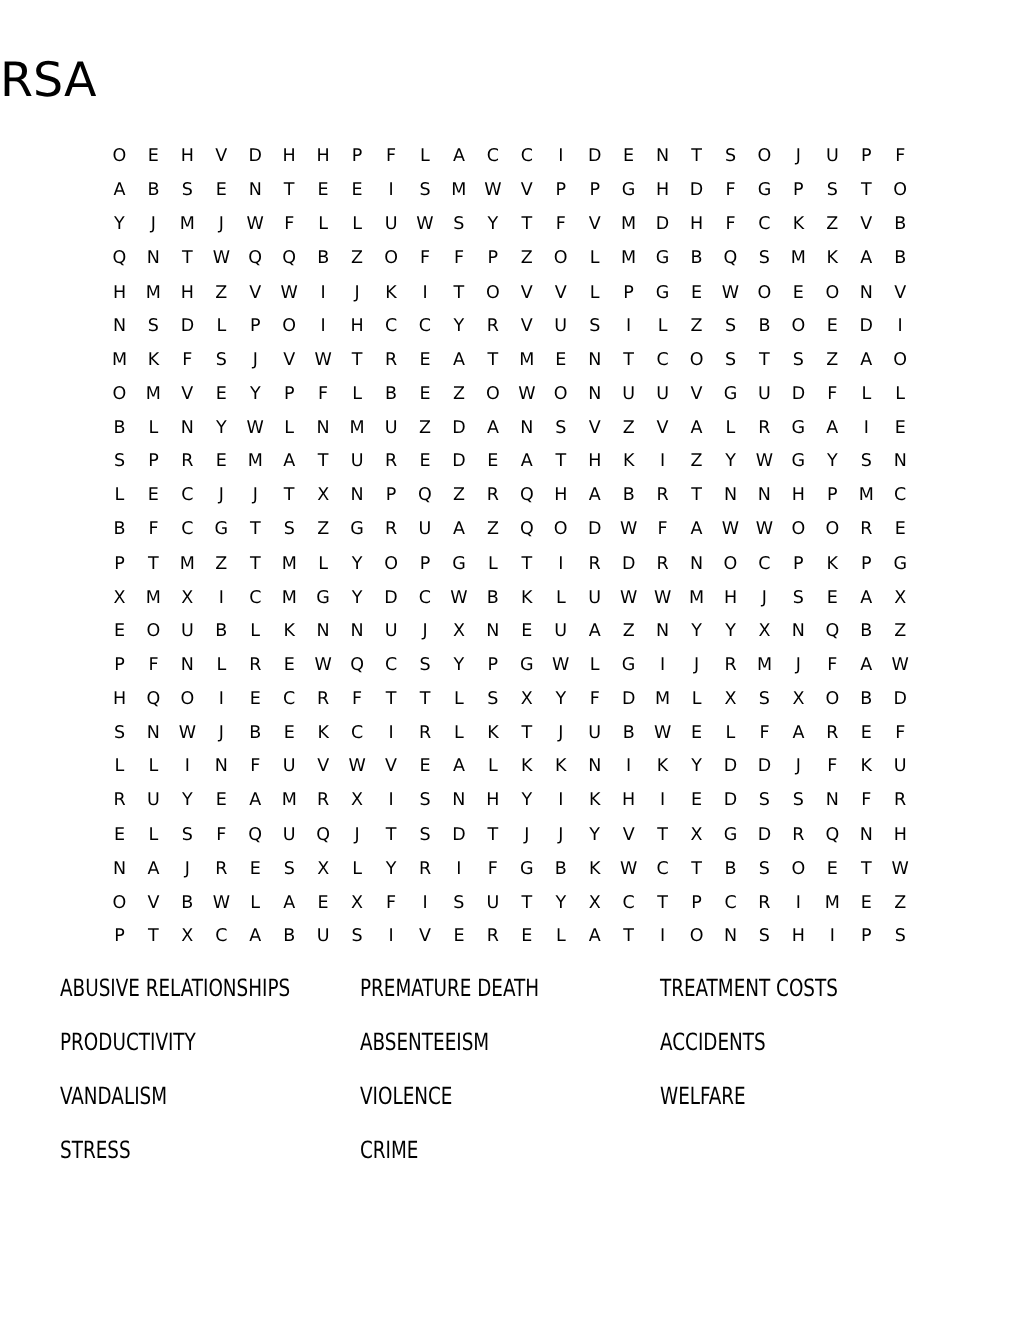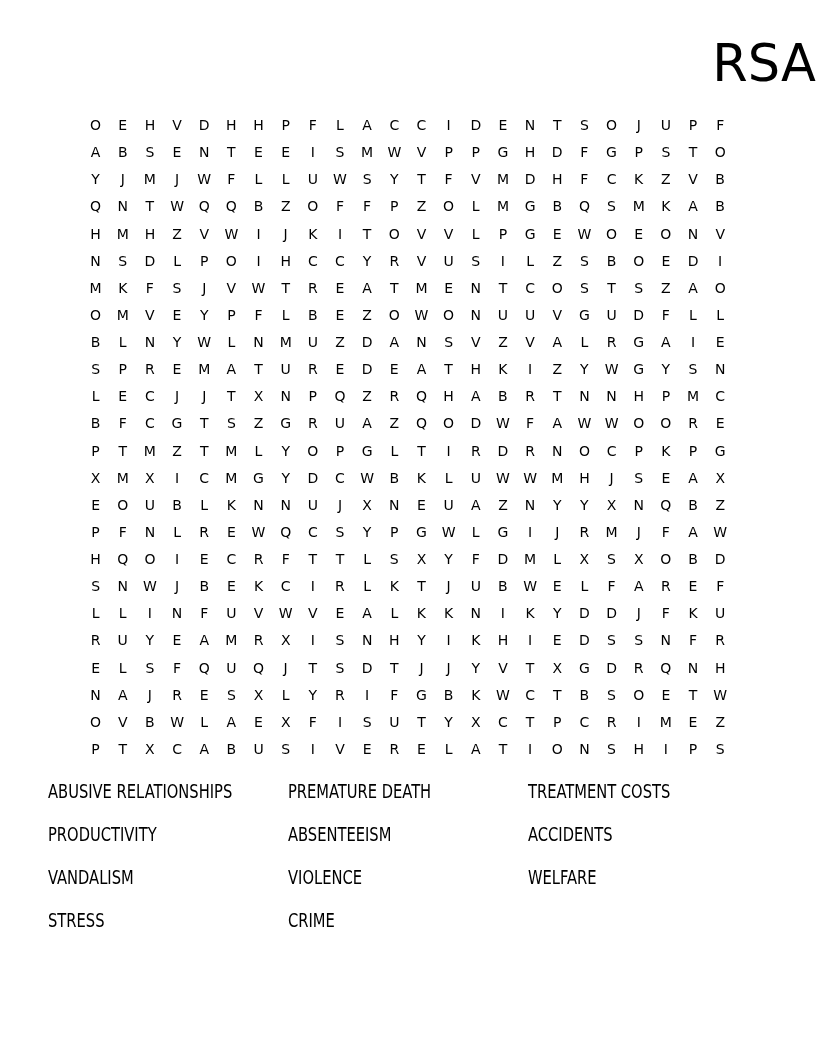--- a/index.html
+++ b/index.html
@@ -1,19 +1,19 @@
 <!DOCTYPE html>
 <html><head>
 <meta charset="utf-8">
 <style>
   html, body { margin: 0; padding: 0; background: #ffffff; }
   body { width: 816px; height: 1056px; position: relative; overflow: hidden;
          font-family: "DejaVu Sans", sans-serif; color: #000; }
-  .title { position: absolute; left: 0; width: 816px; top: 34px; text-align: right;
-           font-size: 51px; line-height: 60px; letter-spacing: 0px; }
+  .title { position: absolute; left: 0; width: 816px; top: 34px; text-align: left;
+           font-size: 38px; line-height: 60px; letter-spacing: 0px; }
   .grid { position: absolute; left: 82px; top: 112px; }
   .row { display: flex; height: 27.13px; align-items: center; }
   .cell { width: 27.17px; text-align: center; font-size: 14px; line-height: 27px; }
   .words { position: absolute; left: 48px; top: 778px; }
   .word { position: absolute; font-size: 19px; line-height: 26px; white-space: nowrap;
           font-family: "DejaVu Sans Condensed", "DejaVu Sans", sans-serif; transform: scaleX(0.86); transform-origin: left; }
 </style>
 </head>
 <body>
 

